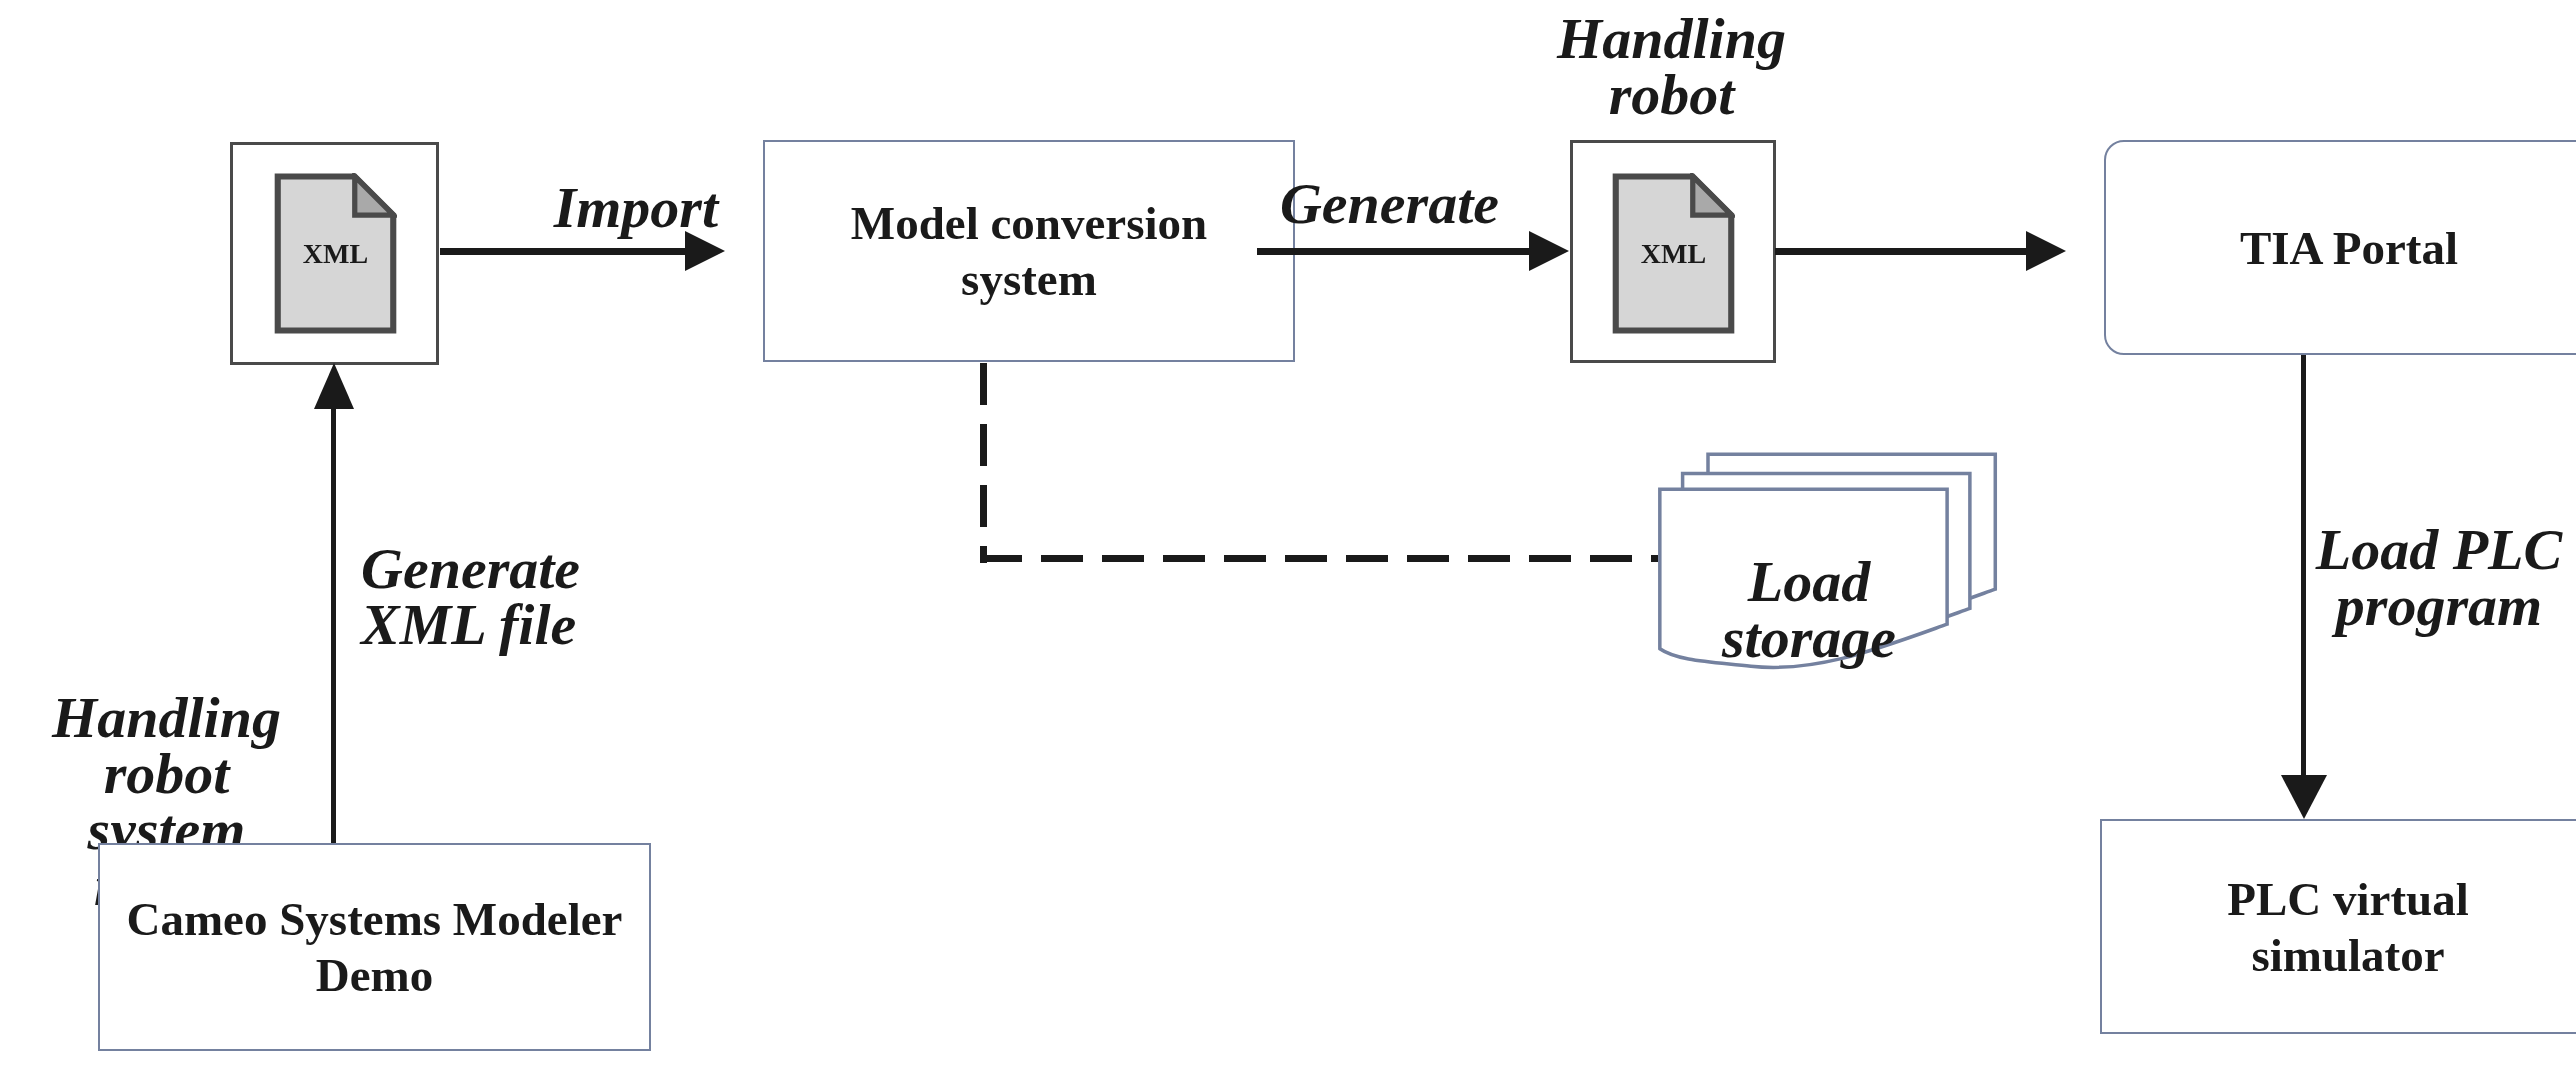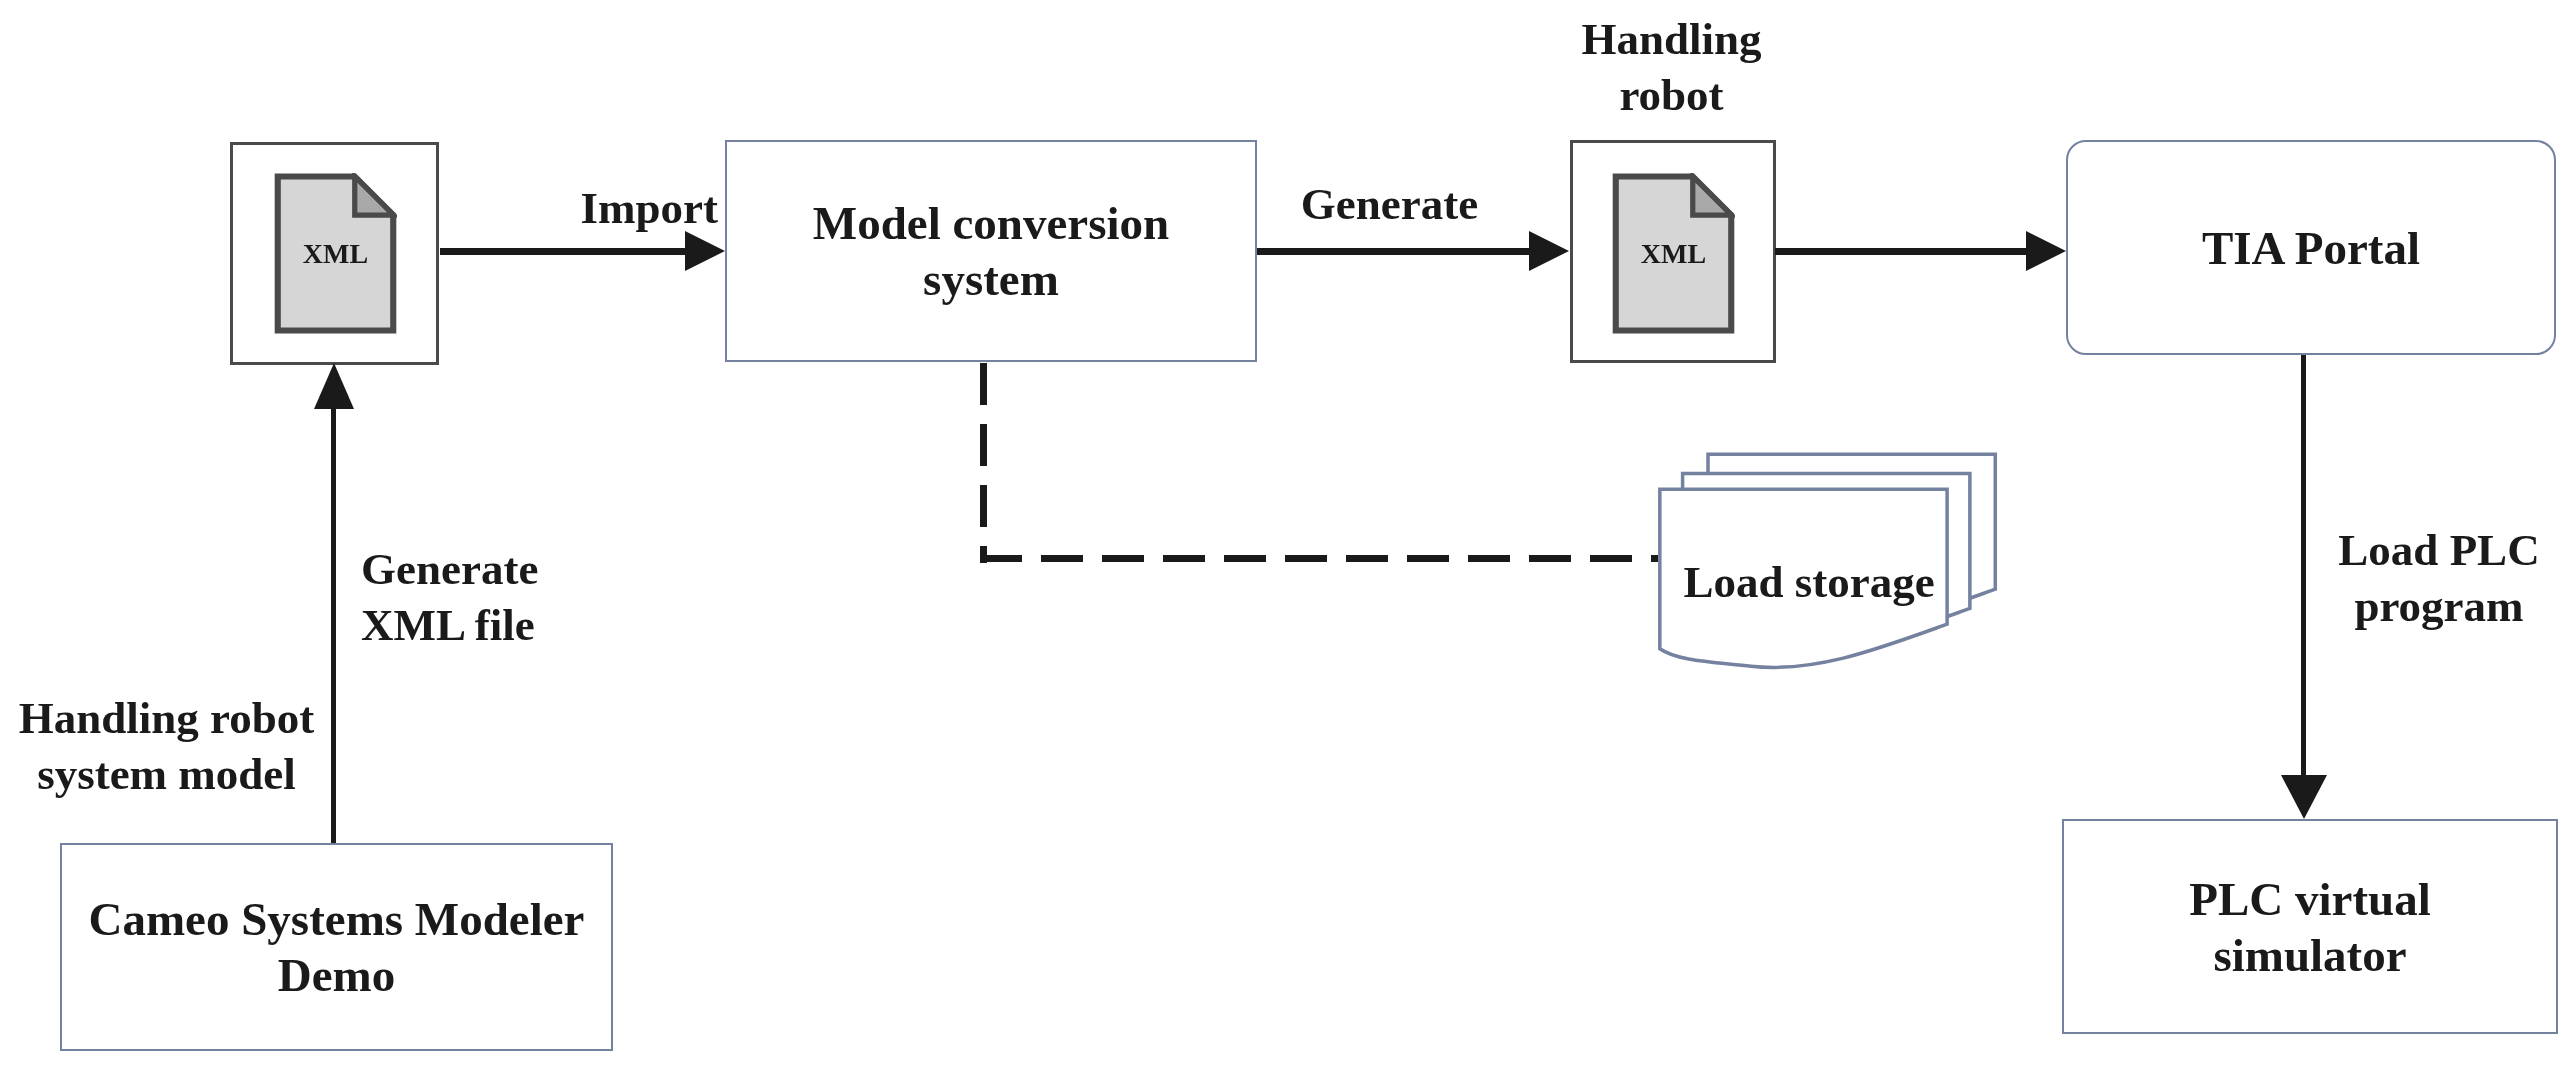--- a/index.html
+++ b/index.html
@@ -13,31 +13,32 @@
     overflow:hidden;
   }
   .abs{position:absolute;}
   .node{
     border:2.6px solid var(--node_border,#74819f);
     background:#fff;
     display:flex;align-items:center;justify-content:center;
     text-align:center;white-space:pre-line;
     font-size:47px;line-height:56px;
     box-sizing:border-box;
+    margin-left:38px;
   }
   .xmlframe{
     border:3.5px solid var(--xml_box_border,#4a4a4a);
     background:#fff;box-sizing:border-box;
   }
   .iconlbl{
     display:flex;align-items:center;justify-content:center;
     font-size:28px;line-height:44px;
   }
   .lbl{
-    font-size:45px;line-height:56px;white-space:pre-line;
+    font-size:58px;line-height:56px;white-space:pre-line;font-style:italic;
   }
   .shaft-h{height:7px;background:var(--line,#1a1a1a);}
   .shaft-v{width:5.3px;background:var(--line,#1a1a1a);}
   .head-right{width:0;height:0;border-top:20px solid transparent;border-bottom:20px solid transparent;border-left:40px solid var(--line,#1a1a1a);}
   .head-up{width:0;height:0;border-left:20px solid transparent;border-right:20px solid transparent;border-bottom:46px solid var(--line,#1a1a1a);}
   .head-down{width:0;height:0;border-left:23px solid transparent;border-right:23px solid transparent;border-top:44px solid var(--line,#1a1a1a);}
   .dash-h{height:7px;background:repeating-linear-gradient(90deg,var(--line,#1a1a1a) 0 42px,transparent 42px 61px);}
   .dash-v{width:7px;background:repeating-linear-gradient(180deg,var(--line,#1a1a1a) 0 42px,transparent 42px 61px);}
   svg{display:block;}
 </style>

